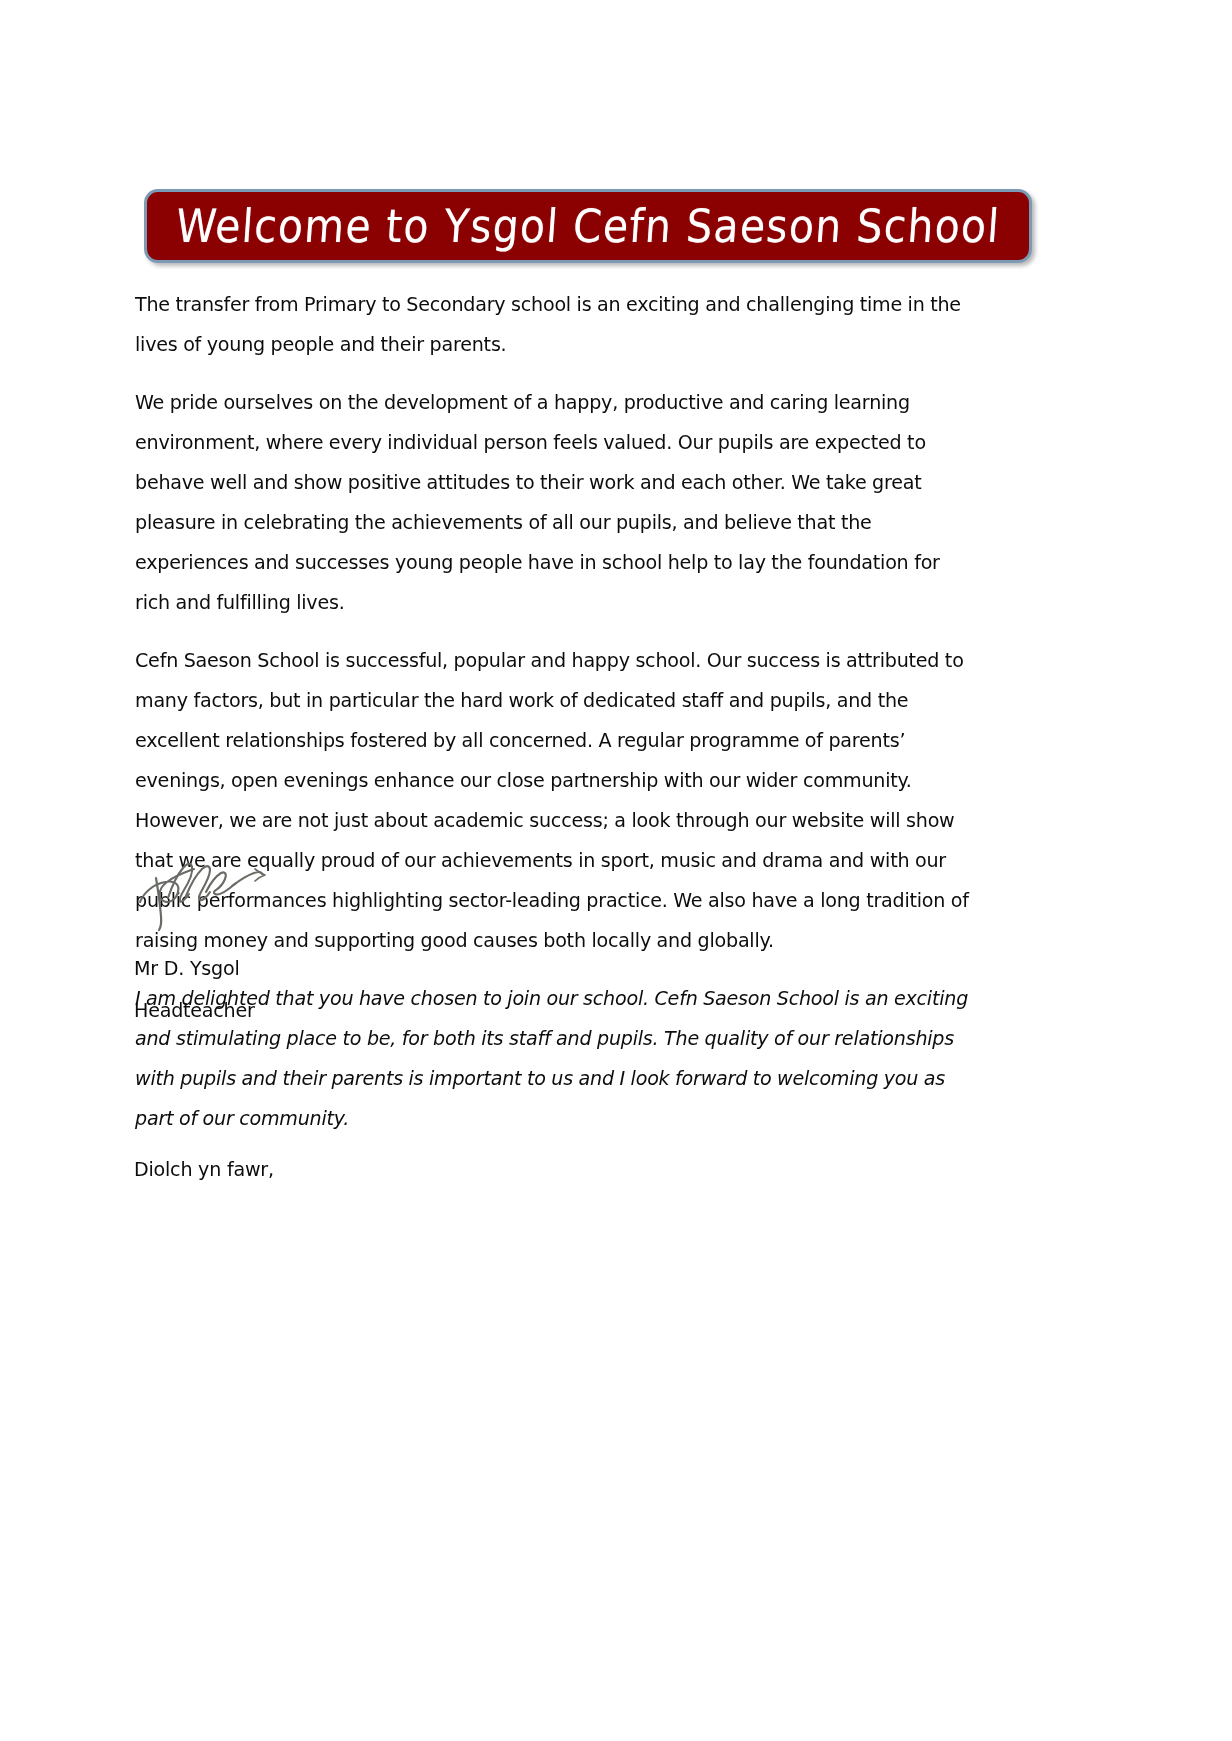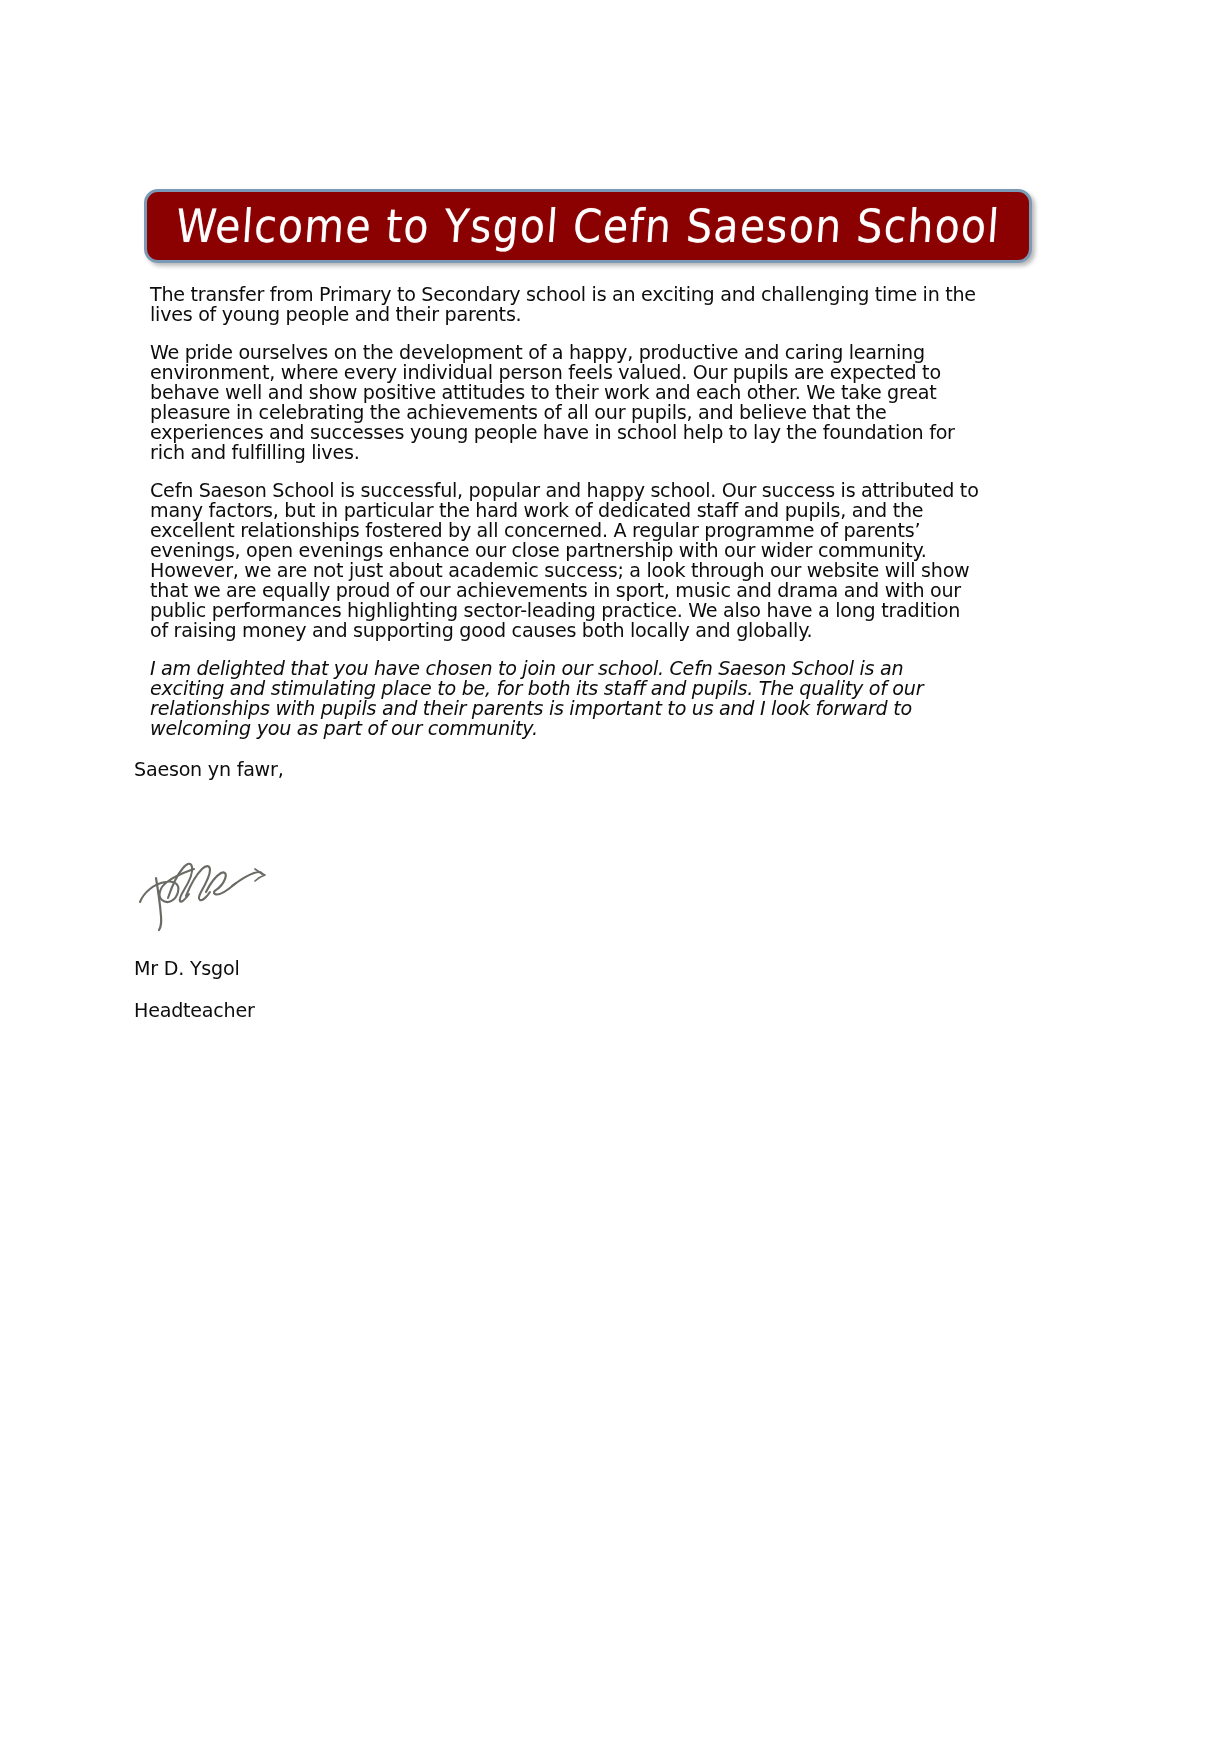--- a/index.html
+++ b/index.html
@@ -61,23 +61,23 @@
   
   .body-copy {
     position: absolute;
     left: 134px;
     top: 285px;
     width: 845px;
   }
   .para {
     font-family: "DejaVu Sans", sans-serif;
     font-size: 19.1px;
-    line-height: 20px;
+    line-height: 40px;
     color: #0d0d0d;
-    margin: 0 0 18px 16px;
+    margin: 0 0 18px 1px;
     text-align: left;
     letter-spacing: -0.22px;
     word-spacing: -0.2px;
   }
   .para.tight { margin-bottom: 17px; font-style: italic; }
 
   .closing {
     font-family: "DejaVu Sans", sans-serif;
     font-size: 19.1px;
     line-height: 27.6px;
@@ -124,21 +124,21 @@
     <div class="banner">
       <div class="banner-title">Welcome to Ysgol Cefn Saeson School</div>
     </div>
   </div>
 
   <div class="body-copy">
     <p class="para">The transfer from Primary to Secondary school is an exciting and challenging time in the lives of young people and their parents.</p>
     <p class="para">We pride ourselves on the development of a happy, productive and caring learning environment, where every individual person feels valued. Our pupils are expected to behave well and show positive attitudes to their work and each other. We take great pleasure in celebrating the achievements of all our pupils, and believe that the experiences and successes young people have in school help to lay the foundation for rich and fulfilling lives.</p>
     <p class="para">Cefn Saeson School is successful, popular and happy school. Our success is attributed to many factors, but in particular the hard work of dedicated staff and pupils, and the excellent relationships fostered by all concerned. A regular programme of parents’ evenings, open evenings enhance our close partnership with our wider community.  However, we are not just about academic success; a look through our website will show that we are equally proud of our achievements in sport, music and drama and with our public performances highlighting sector-leading practice.   We also have a long tradition of raising money and supporting good causes both locally and globally.</p>
     <p class="para tight">I am delighted that you have chosen to join our school. Cefn Saeson  School is an exciting and stimulating place to be, for both its staff and pupils. The quality of our relationships with pupils and their parents is important to us and I look forward to welcoming you as part of our community.</p>
-    <p class="closing">Saeson yn fawr,</p>
+    <p class="closing">Diolch yn fawr,</p>
   </div>
 
   <div class="signature-block">
     <svg class="signature-img" viewBox="0 0 160 90" aria-hidden="true">
       <g fill="none" stroke="#6b6b66" stroke-linecap="round" stroke-linejoin="round">
         <path d="M6 60 C10 50, 20 42, 31 40 C40 38, 46 42, 44 50 C42 58, 34 63, 28 58 C23 54, 26 45, 33 40 C42 33, 52 30, 60 27" stroke-width="2.1"></path>
         <path d="M22 36 C24 48, 26 62, 27 74 C27.5 80, 27 85, 25 88" stroke-width="2.2"></path>
         <path d="M34 56 C38 44, 43 33, 49 26 C53 21, 57 20, 58 25 C59 31, 55 40, 50 48 C47 53, 45 57, 46 59 C47 61, 51 58, 55 52" stroke-width="2.1"></path>
         <path d="M52 54 C56 44, 62 33, 68 27 C72 23, 76 23, 76 28 C76 34, 71 43, 67 50 C65 54, 64 57, 66 58 C68 59, 72 56, 76 50" stroke-width="2.1"></path>
         <path d="M72 50 C76 42, 82 34, 87 31 C91 29, 93 32, 91 37 C89 42, 85 46, 82 48 C80 49, 79 51, 81 52 C85 54, 94 48, 102 41" stroke-width="2.1"></path>

